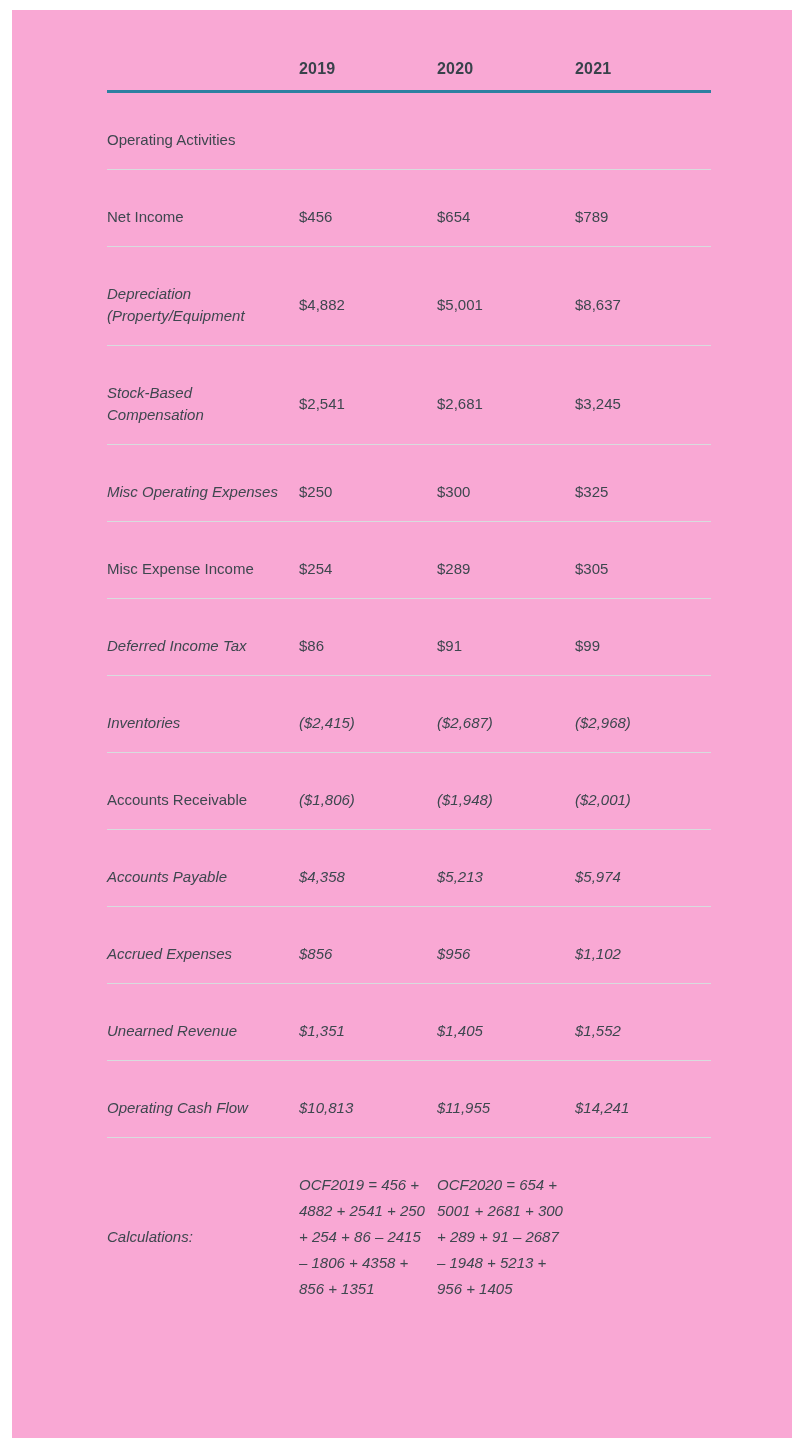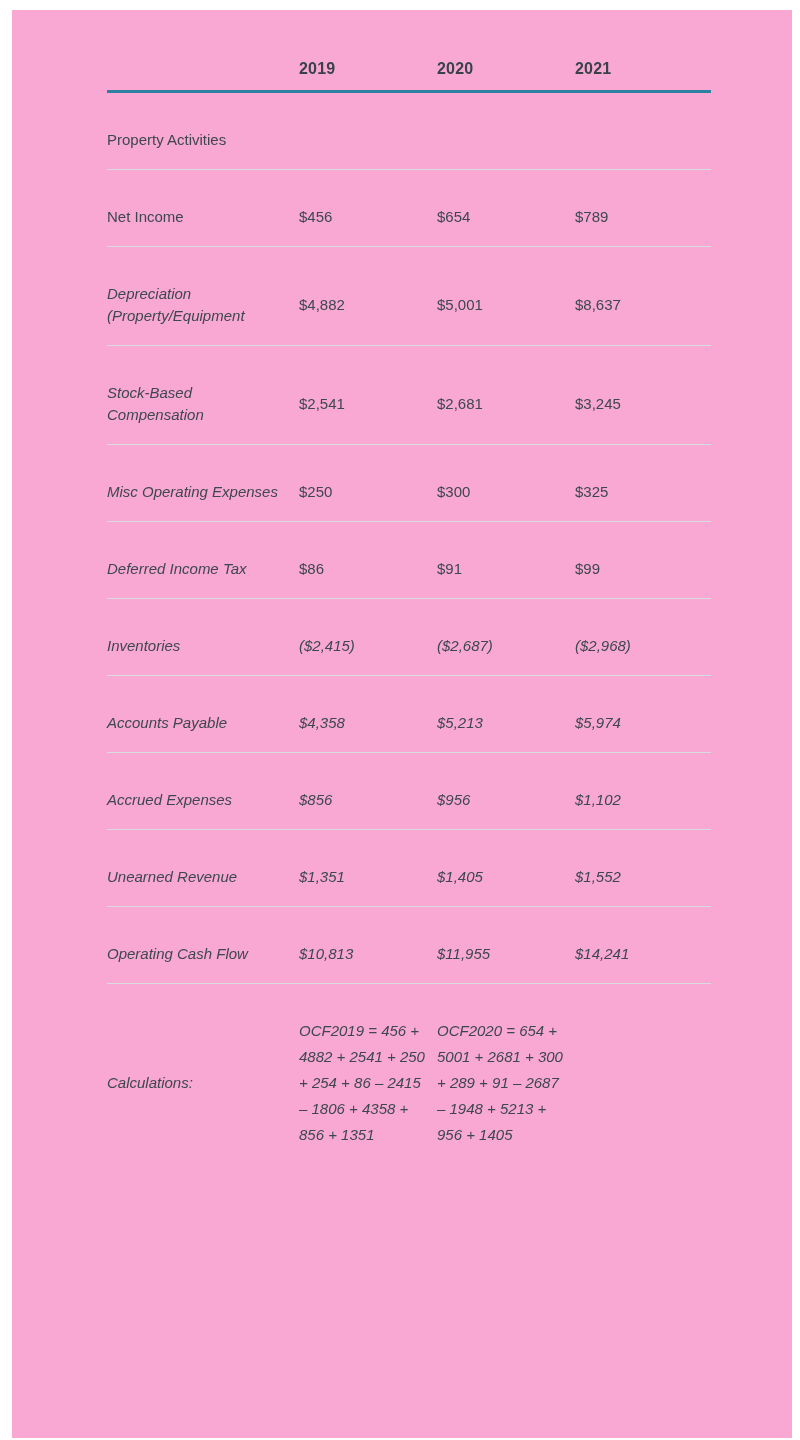--- a/index.html
+++ b/index.html
@@ -69,21 +69,21 @@
 
     <div class="grid-row header-row">
       <div class="header-cell"></div>
       <div class="header-cell">2019</div>
       <div class="header-cell">2020</div>
       <div class="header-cell">2021</div>
     </div>
 
     <div id="rows-container">
         <div class="grid-row data-row">
-          <div class="cell label-cell style-normal">Property Activities</div>
+          <div class="cell label-cell style-normal">Operating Activities</div>
           <div class="cell value-cell style-normal"></div>
           <div class="cell value-cell style-normal"></div>
           <div class="cell value-cell style-normal"></div>
         </div>
         <div class="grid-row data-row">
           <div class="cell label-cell style-normal">Net Income</div>
           <div class="cell value-cell style-normal">$456</div>
           <div class="cell value-cell style-normal">$654</div>
           <div class="cell value-cell style-normal">$789</div>
         </div>
@@ -99,30 +99,42 @@
           <div class="cell value-cell style-normal">$2,681</div>
           <div class="cell value-cell style-normal">$3,245</div>
         </div>
         <div class="grid-row data-row">
           <div class="cell label-cell style-italic">Misc Operating Expenses</div>
           <div class="cell value-cell style-normal">$250</div>
           <div class="cell value-cell style-normal">$300</div>
           <div class="cell value-cell style-normal">$325</div>
         </div>
         <div class="grid-row data-row">
+          <div class="cell label-cell style-normal">Misc Expense Income</div>
+          <div class="cell value-cell style-normal">$254</div>
+          <div class="cell value-cell style-normal">$289</div>
+          <div class="cell value-cell style-normal">$305</div>
+        </div>
+        <div class="grid-row data-row">
           <div class="cell label-cell style-italic">Deferred Income Tax</div>
           <div class="cell value-cell style-normal">$86</div>
           <div class="cell value-cell style-normal">$91</div>
           <div class="cell value-cell style-normal">$99</div>
         </div>
         <div class="grid-row data-row">
           <div class="cell label-cell style-italic">Inventories</div>
           <div class="cell value-cell style-italic">($2,415)</div>
           <div class="cell value-cell style-italic">($2,687)</div>
           <div class="cell value-cell style-italic">($2,968)</div>
+        </div>
+        <div class="grid-row data-row">
+          <div class="cell label-cell style-normal">Accounts Receivable</div>
+          <div class="cell value-cell style-italic">($1,806)</div>
+          <div class="cell value-cell style-italic">($1,948)</div>
+          <div class="cell value-cell style-italic">($2,001)</div>
         </div>
         <div class="grid-row data-row">
           <div class="cell label-cell style-italic">Accounts Payable</div>
           <div class="cell value-cell style-italic">$4,358</div>
           <div class="cell value-cell style-italic">$5,213</div>
           <div class="cell value-cell style-italic">$5,974</div>
         </div>
         <div class="grid-row data-row">
           <div class="cell label-cell style-italic">Accrued Expenses</div>
           <div class="cell value-cell style-italic">$856</div>

